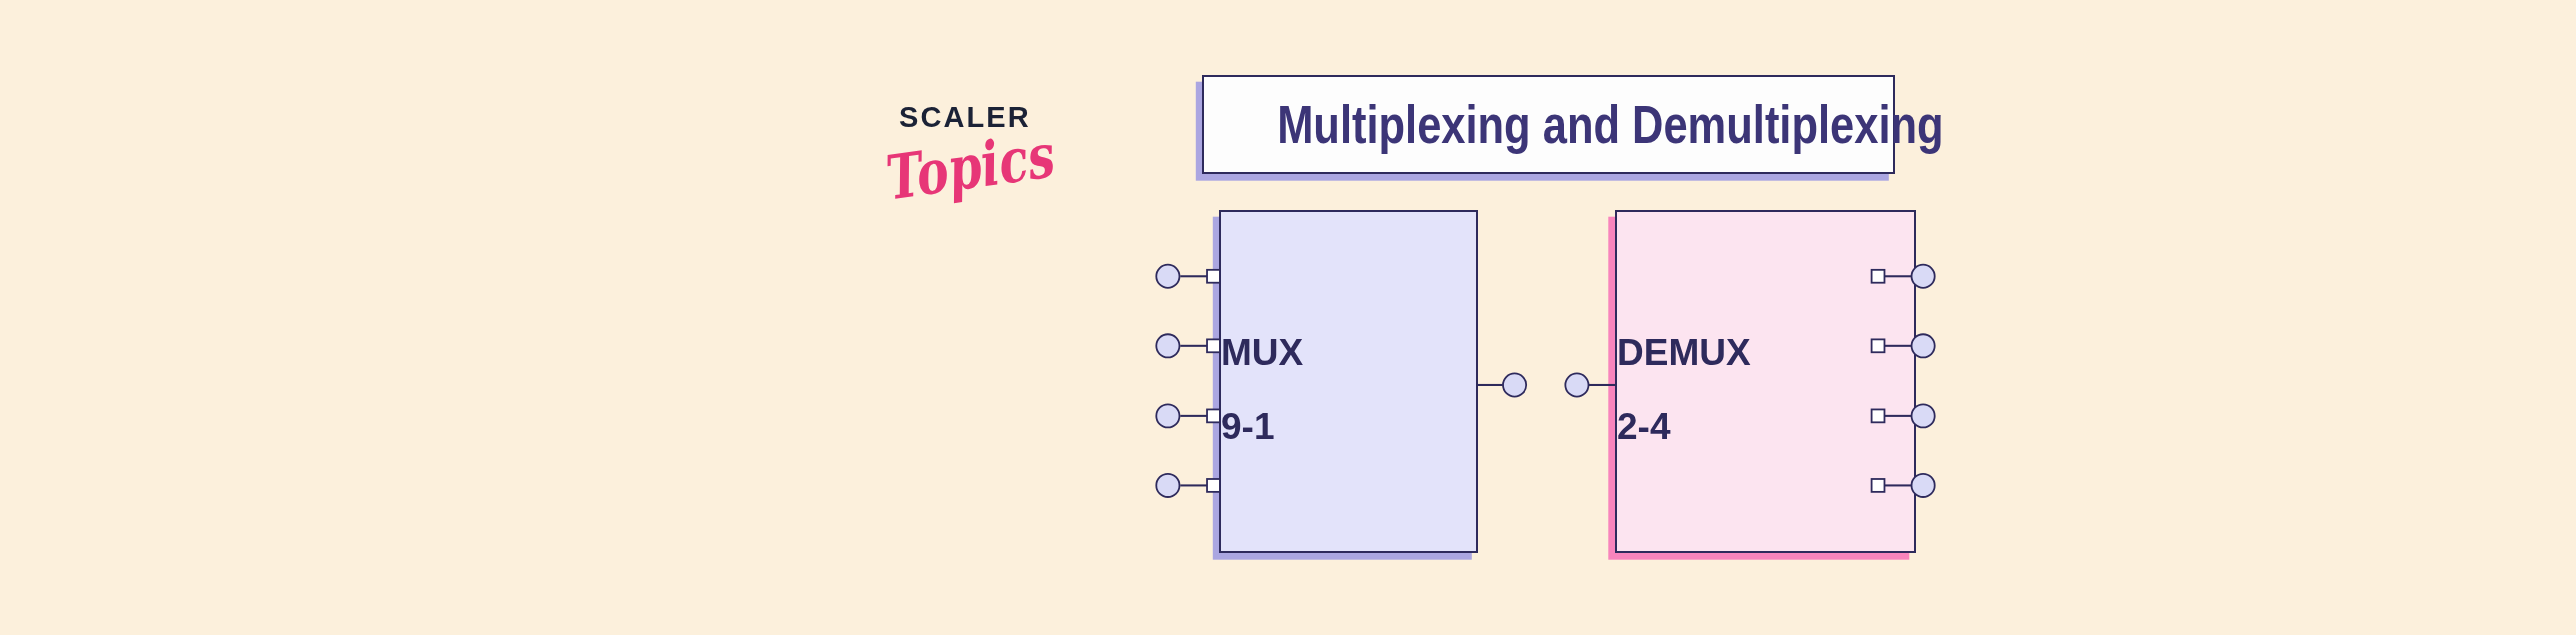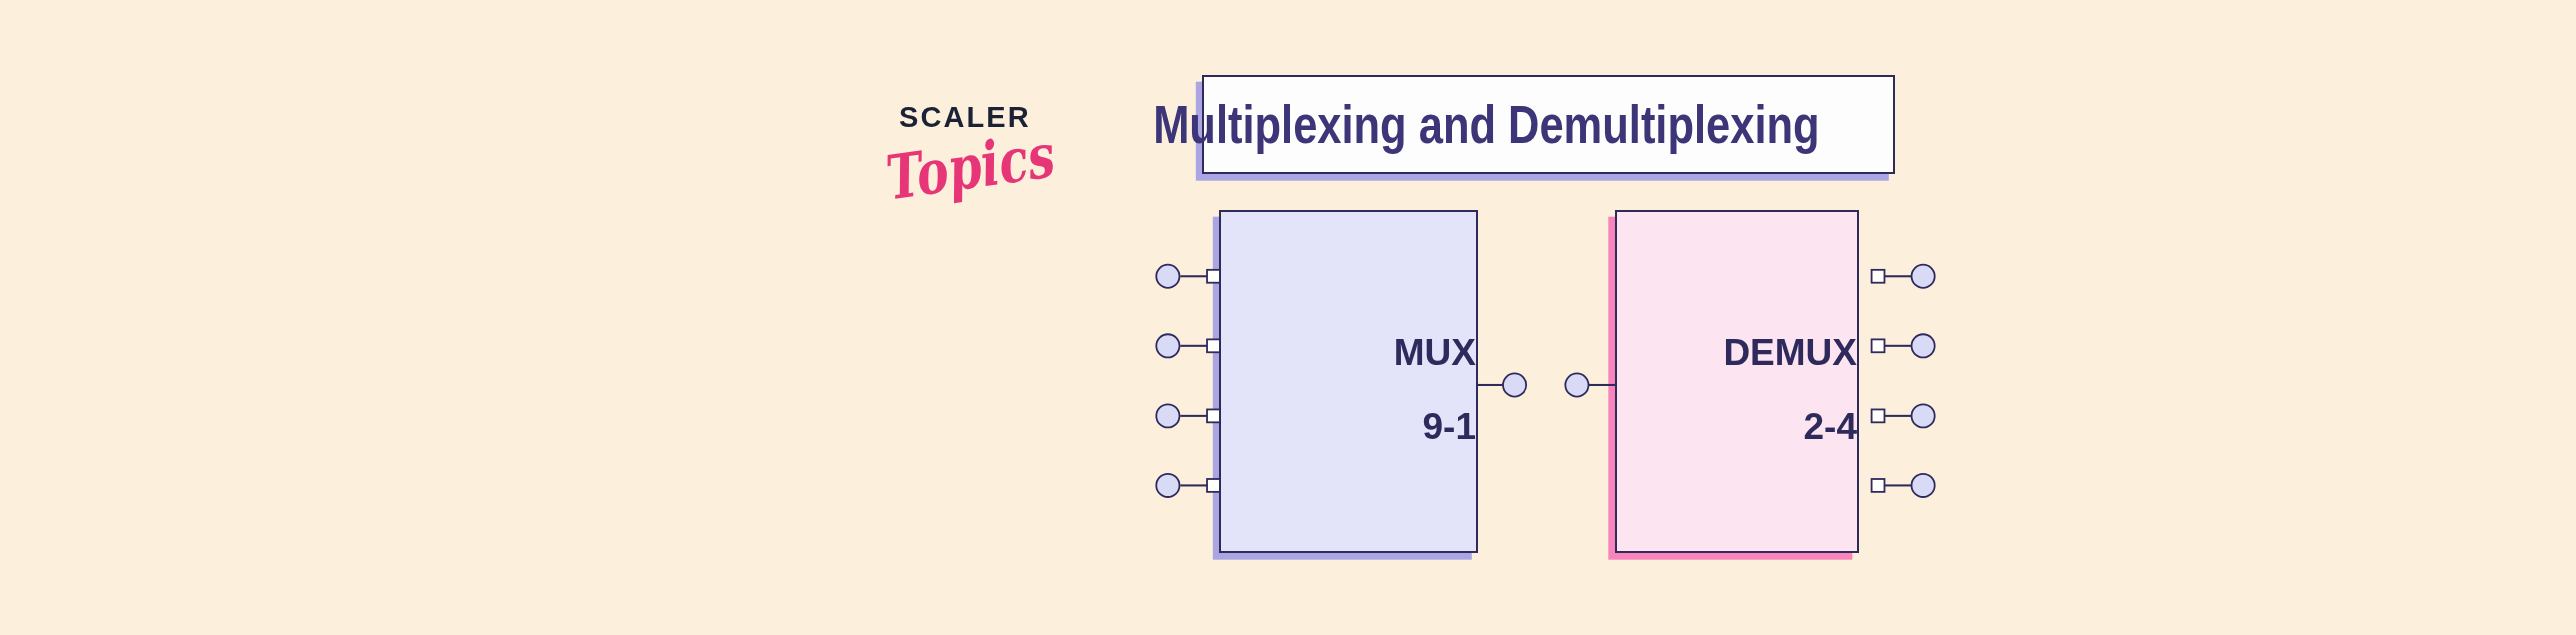--- a/index.html
+++ b/index.html
@@ -36,52 +36,52 @@
   }
 
   
   .title-box {
     position: absolute; left: 1202px; top: 75px;
     width: 693px; height: 99px;
     box-sizing: border-box;
     background: var(--title-bg, #fdfdfd);
     border: 2.6px solid var(--navy, #2e2a5c);
     box-shadow: -6.2px 6.7px 0 0 var(--lav-shadow, #aba6e1);
-    display: flex; align-items: center; justify-content: flex-end;
+    display: flex; align-items: center; justify-content: flex-start;
   }
   .title-box .title-text {
     font-size: 53px; font-weight: bold;
     color: var(--title-ink, #3c3577);
     transform: scaleX(0.82);
     white-space: nowrap;
   }
 
   
   .block {
     position: absolute; top: 210px;
     width: 259px; height: 343px;
     box-sizing: border-box;
     border: 2.6px solid var(--navy, #2e2a5c);
     display: flex; flex-direction: column;
-    align-items: flex-end; justify-content: center;
+    align-items: flex-start; justify-content: center;
     gap: 37px; padding-top: 15.5px;
   }
   .block .block-label,
   .block .block-ratio {
     font-size: 37px; font-weight: bold;
     color: var(--navy, #2e2a5c);
     line-height: 1; white-space: nowrap;
   }
   .block-mux {
     left: 1219px;
     background: var(--lav-fill, #e3e3fa);
     box-shadow: -6.2px 6.7px 0 0 var(--lav-shadow, #aba6e1);
   }
   .block-demux {
-    left: 1615px; width: 244px;
+    left: 1615px; width: 301px;
     background: var(--pink-fill, #fce4f0);
     box-shadow: -6.7px 6.7px 0 0 var(--pink-shadow, #f884bc);
   }
 
   
   .pins-overlay {
     position: absolute; left: 0; top: 0;
     width: 3091px; height: 636px;
     pointer-events: none;
   }

